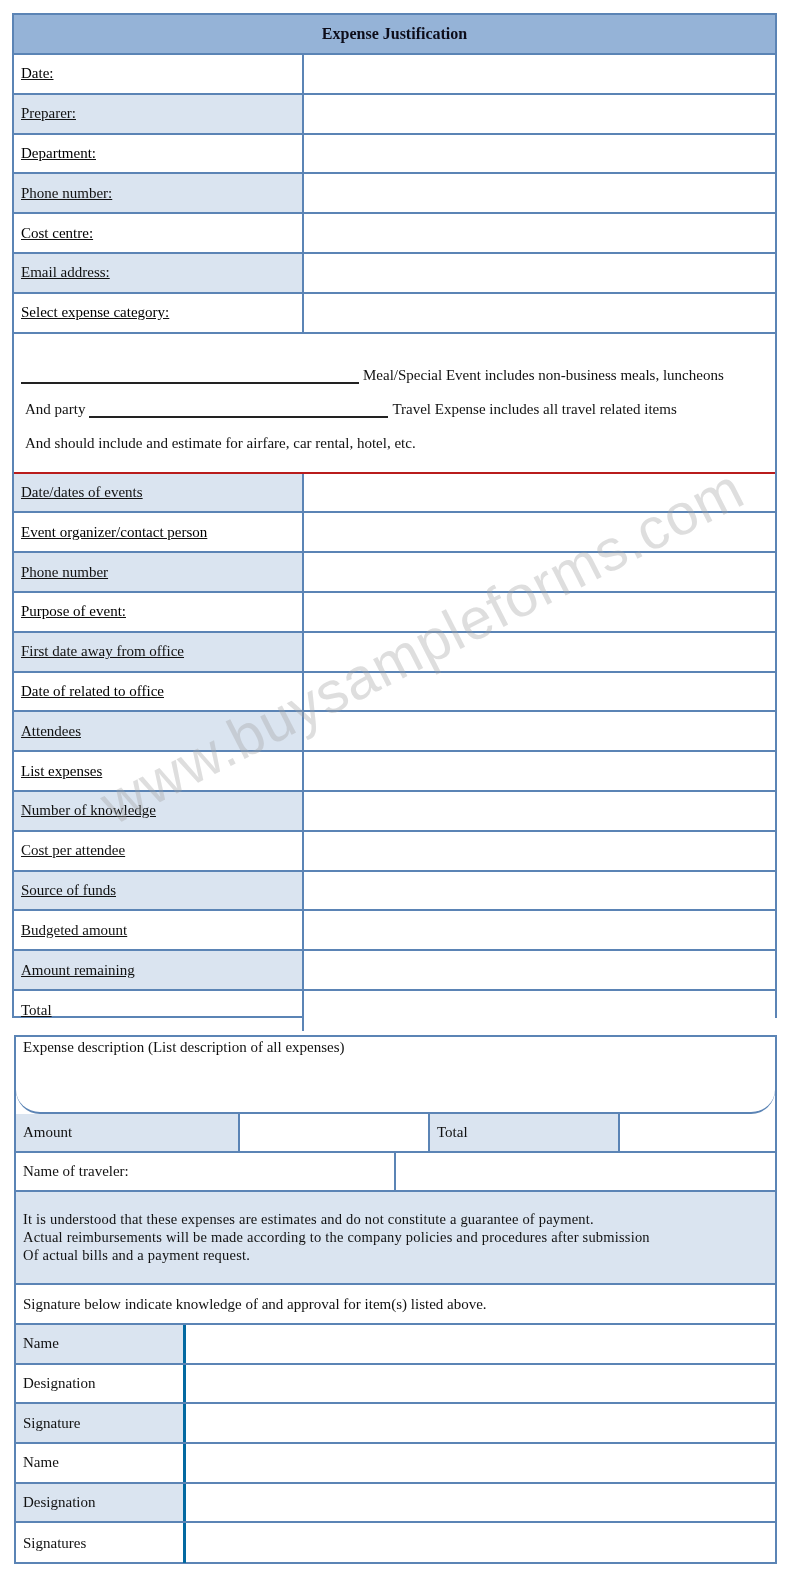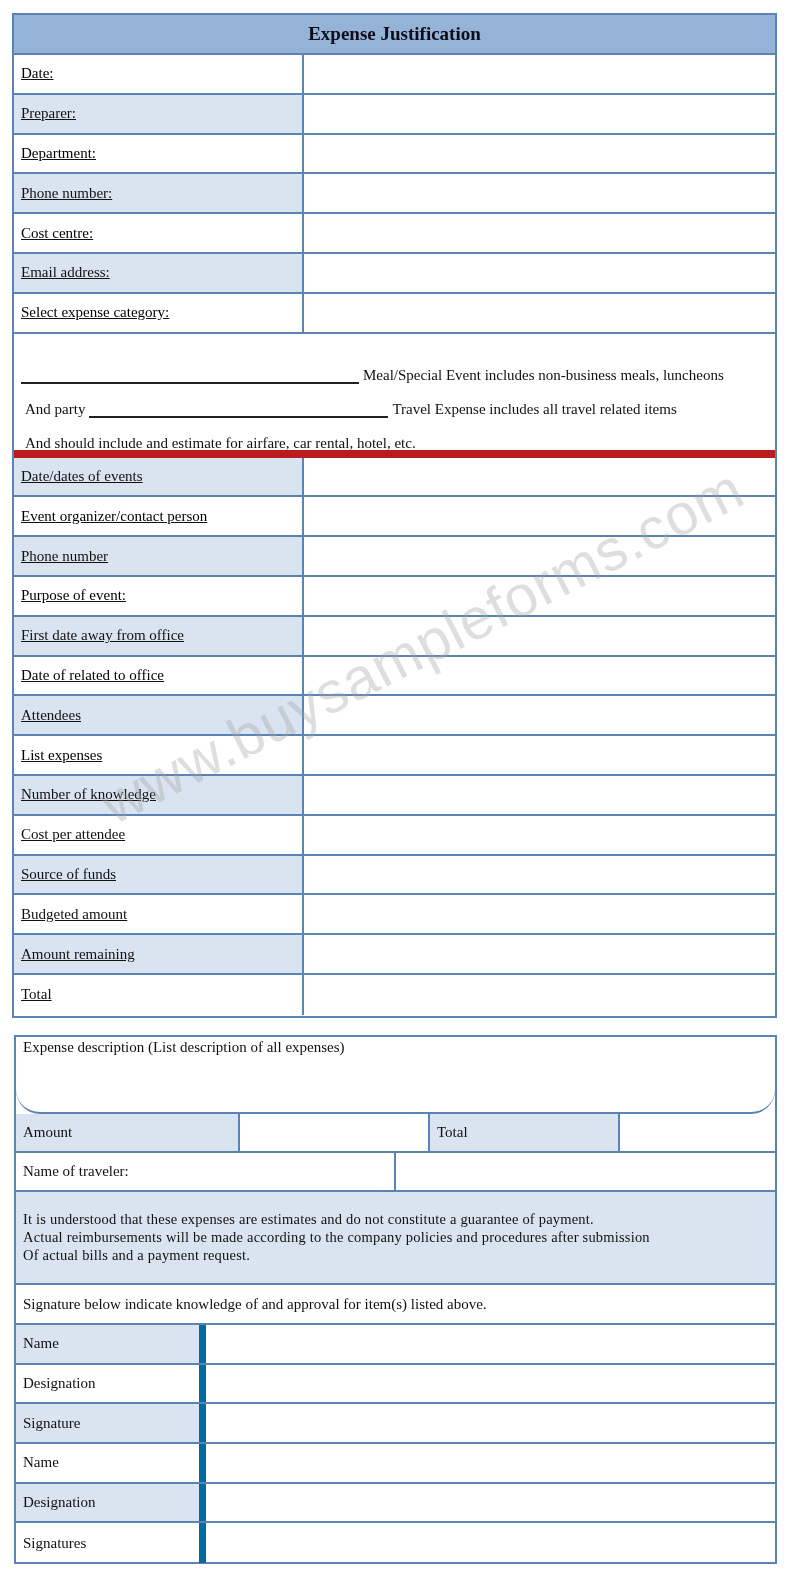--- a/index.html
+++ b/index.html
@@ -12,43 +12,43 @@
     background: #ffffff;
   }
   #form-top { left: 12px; top: 13px; width: 765px; height: 1005px; }
   #form-bottom { left: 14px; top: 1035px; width: 763px; height: 529px; }
 
   .title-bar {
     height: 40px;
     background: #95b3d7;
     border-bottom: 2px solid #5b84b5;
     display: flex; align-items: center; justify-content: center;
-    font-weight: bold; font-size: 19px; color: #0d0d1a;
+    font-weight: bold; font-size: 16px; color: #0d0d1a;
   }
   .row {
     display: flex;
     height: 39.8px;
     border-bottom: 2px solid #5b84b5;
     text-decoration: underline;
   }
   .row:last-child { border-bottom: none; }
   .lbl {
     width: 290px;
     border-right: 2px solid #5b84b5;
     display: flex; align-items: center;
     padding-left: 7px;
     font-size: 15px;
   }
   .lbl.shade { background: #dae4f0; }
   .lbl.bold { color: #000; font-weight: 500; }
   .val { flex: 1; background: #ffffff; }
 
   .category-box {
-    height: 124px;
-    border-bottom: 8px solid #b91c1c;
+    height: 140px;
+    border-bottom: 2px solid #b91c1c;
     padding: 16px 0 0 7px;
     font-size: 15px;
   }
   .cat-line { display: flex; align-items: flex-end; height: 34px; }
   .blank { display: inline-block; border-bottom: 2px solid #222; height: 16px; }
 
   
   .desc-box {
     height: 77px;
     border-bottom: 2px solid #5b84b5;
@@ -71,21 +71,21 @@
   }
   .sig-note {
     height: 40px;
     border-bottom: 2px solid #5b84b5;
     display: flex; align-items: center;
     padding-left: 7px;
     font-size: 15px;
   }
   .s-row { display: flex; height: 39.7px; border-bottom: 2px solid #5b84b5; font-size: 15px; }
   .s-row:last-child { border-bottom: none; }
-  .s-lbl { width: 190px; border-right: 7px solid #0369a1; display: flex; align-items: center; padding-left: 7px; }
+  .s-lbl { width: 170px; border-right: 3px solid #0369a1; display: flex; align-items: center; padding-left: 7px; }
   .s-lbl.shade { background: #dae4f0; }
   .s-val { flex: 1; }
 
   .watermark {
     position: absolute;
     left: 120px; top: 770px;
     font-family: "Liberation Sans", sans-serif;
     font-size: 58px;
     color: rgba(160,160,160,0.35);
     transform: rotate(-27deg);

